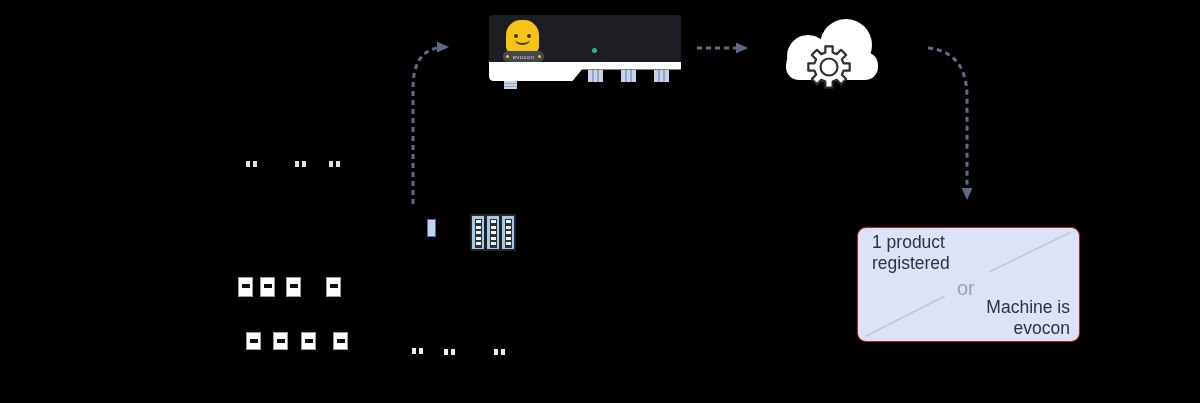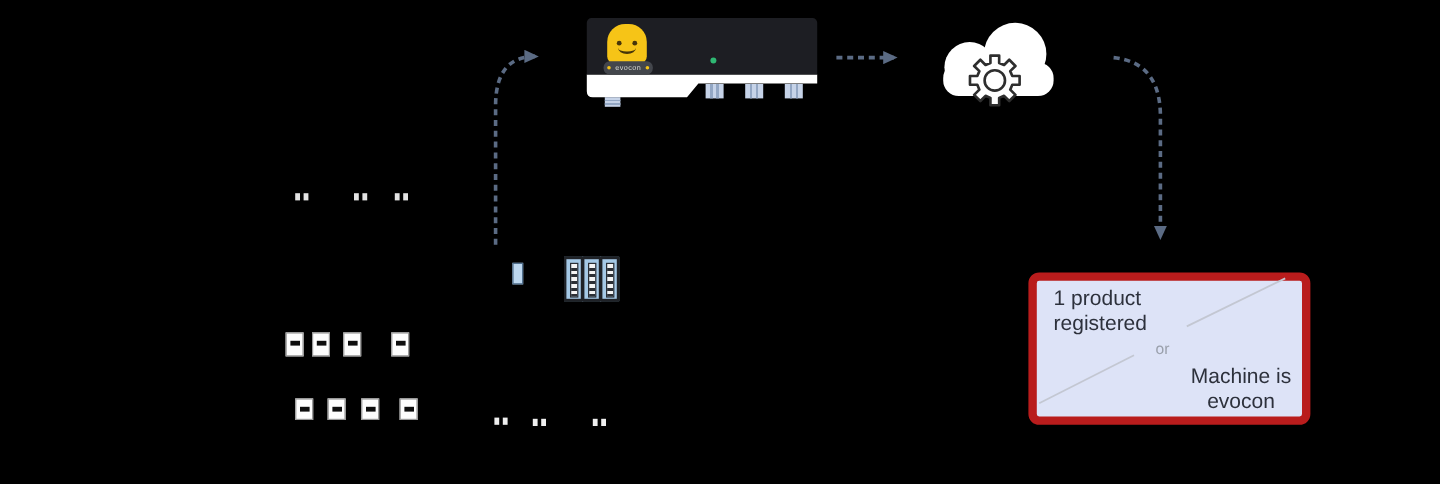--- a/index.html
+++ b/index.html
@@ -25,24 +25,24 @@
   .mbase{position:absolute;left:503px;top:51px;width:41px;height:11px;background:#43464c;border-radius:5px;z-index:5;
          display:flex;align-items:center;justify-content:center;color:#d8d9d4;font-size:6px;letter-spacing:.4px;}
   .bdot{position:absolute;top:4px;width:3px;height:3px;border-radius:50%;background:#f6c417;}
   .led{position:absolute;left:592px;top:48px;width:5px;height:5px;border-radius:50%;background:#2fb873;z-index:4;}
   .port{position:absolute;top:70px;width:15px;height:12px;z-index:3;background:#c6d3e8;
         background-image:linear-gradient(90deg,transparent 0 4px,#93a7c4 4px 6px,transparent 6px 9px,#93a7c4 9px 11px,transparent 11px);}
   .sport{position:absolute;left:504px;top:81px;width:13px;height:8px;z-index:3;background:#c6d3e8;
         background-image:linear-gradient(180deg,transparent 0 2px,#93a7c4 2px 3.5px,transparent 3.5px 5px,#93a7c4 5px 6.5px,transparent 6.5px);}
   
   .rbox{position:absolute;left:857px;top:227px;width:221px;height:113px;background:#dde3f7;
-        border:7px solid #b91c1c;border-radius:9px;z-index:1;color:#2d313c;}
+        border:1px solid #b91c1c;border-radius:9px;z-index:1;color:#2d313c;}
   .opt1{position:absolute;left:14px;top:4px;font-size:17.5px;line-height:21px;}
-  .orlbl{position:absolute;left:99px;top:49px;font-size:13px;color:#9aa0ac;}
-  .opt2{position:absolute;right:9px;top:69px;font-size:17.5px;line-height:21px;text-align:center;}
+  .orlbl{position:absolute;left:99px;top:49px;font-size:20px;color:#9aa0ac;}
+  .opt2{position:absolute;right:9px;top:69px;font-size:17.5px;line-height:21px;text-align:right;}
   .line{display:block;}
 </style>
 </head>
 <body>
 
 <div class="canvas">
 
   <div class="rbox">
     <div class="opt1">
       <span class="line">1 product</span>

